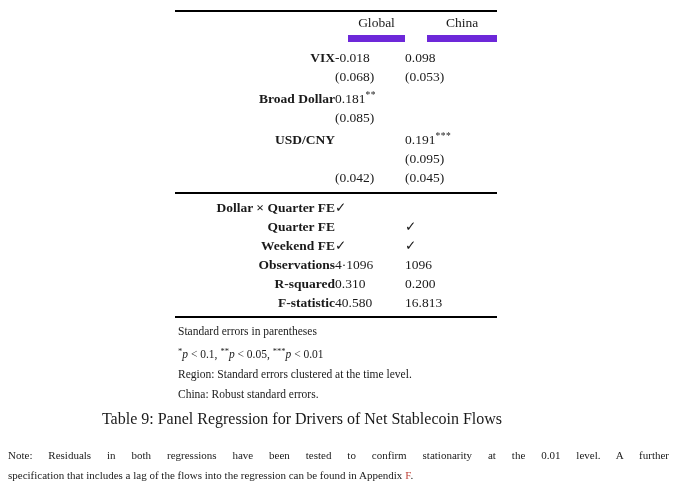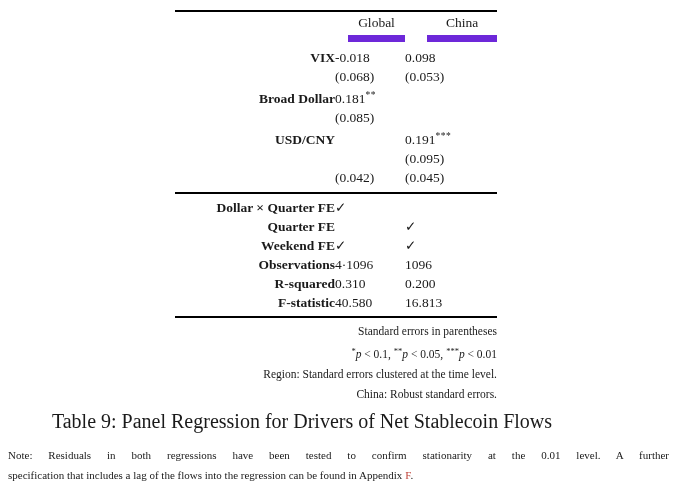--- a/index.html
+++ b/index.html
@@ -41,34 +41,33 @@
   }
   .cmid.gm { margin-left: 13px; }
   .cmid.cm { margin-left: 22px; }
   .hdr-gap { height: 3px; }
   sup.stars {
     font-size: 9.5px;
     vertical-align: 5px;
     letter-spacing: 0.5px;
   }
   .tnotes {
-    margin-left: 13px;
+    margin-left: 3px;
     margin-top: 3px;
     font-size: 11.5px;
     line-height: 20px;
-    text-align: right;
   }
   .tnotes .sig sup { font-size: 8.5px; vertical-align: 4px; }
   .tnotes .sig i { font-style: italic; }
   .caption {
     position: absolute;
     left: 0; top: 410px;
     width: 604px;
     text-align: center;
-    font-size: 20px;
+    font-size: 16px;
   }
   .footnote {
     position: absolute;
     left: 8px; top: 446px;
     width: 661px;
     font-size: 11px;
     line-height: 19.5px;
   }
   .footnote .jline { text-align: justify; text-align-last: justify; }
   .appendix-link { color: var(--link-red, #bf4137); text-decoration: none; cursor: pointer; }

